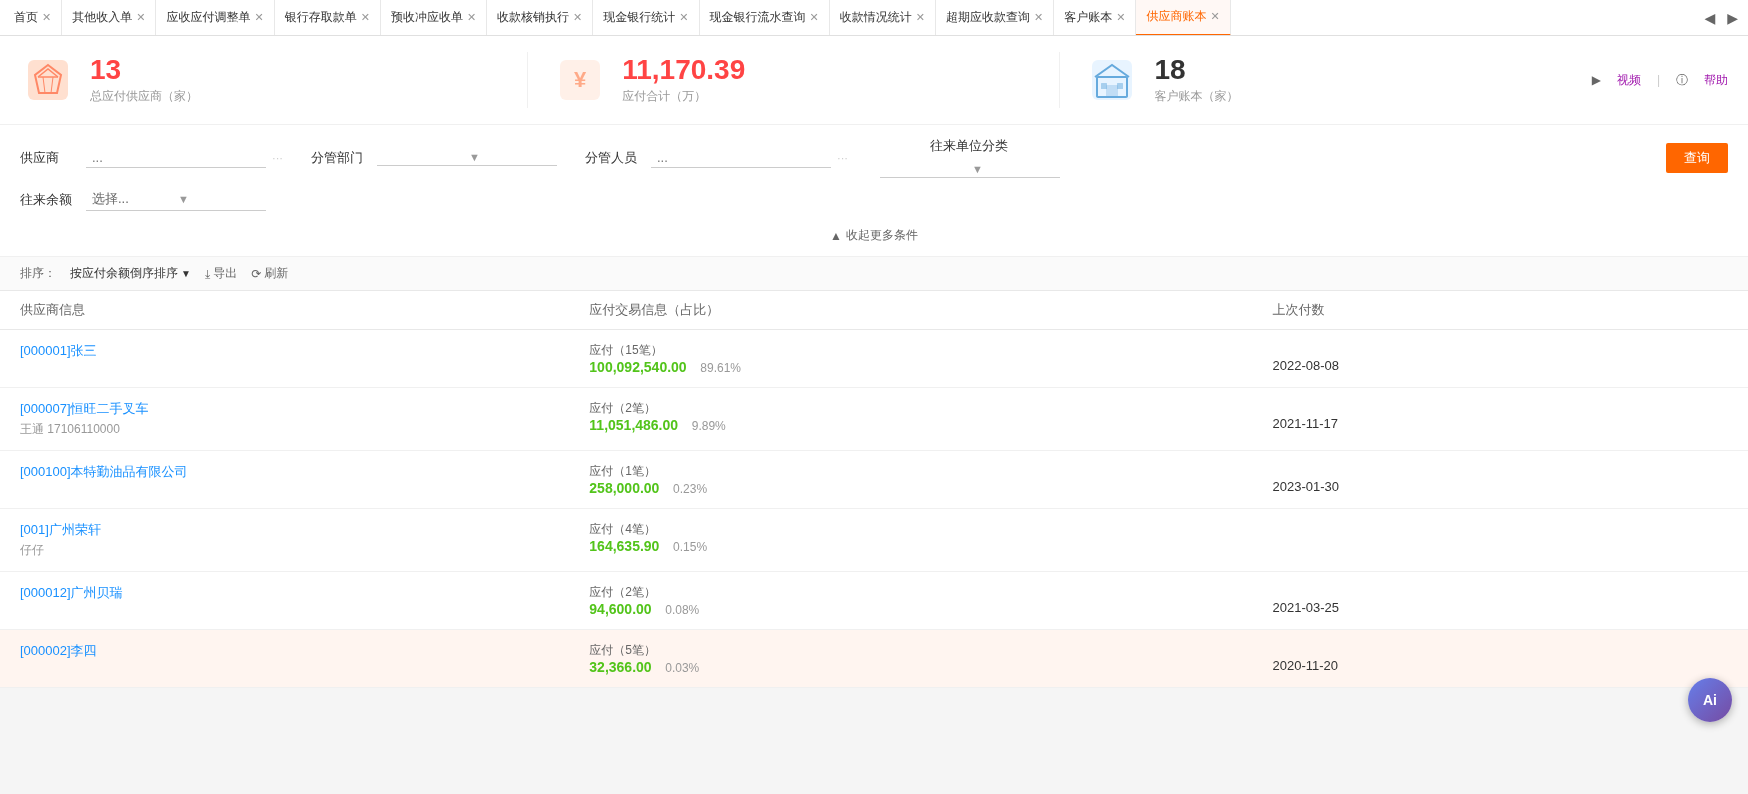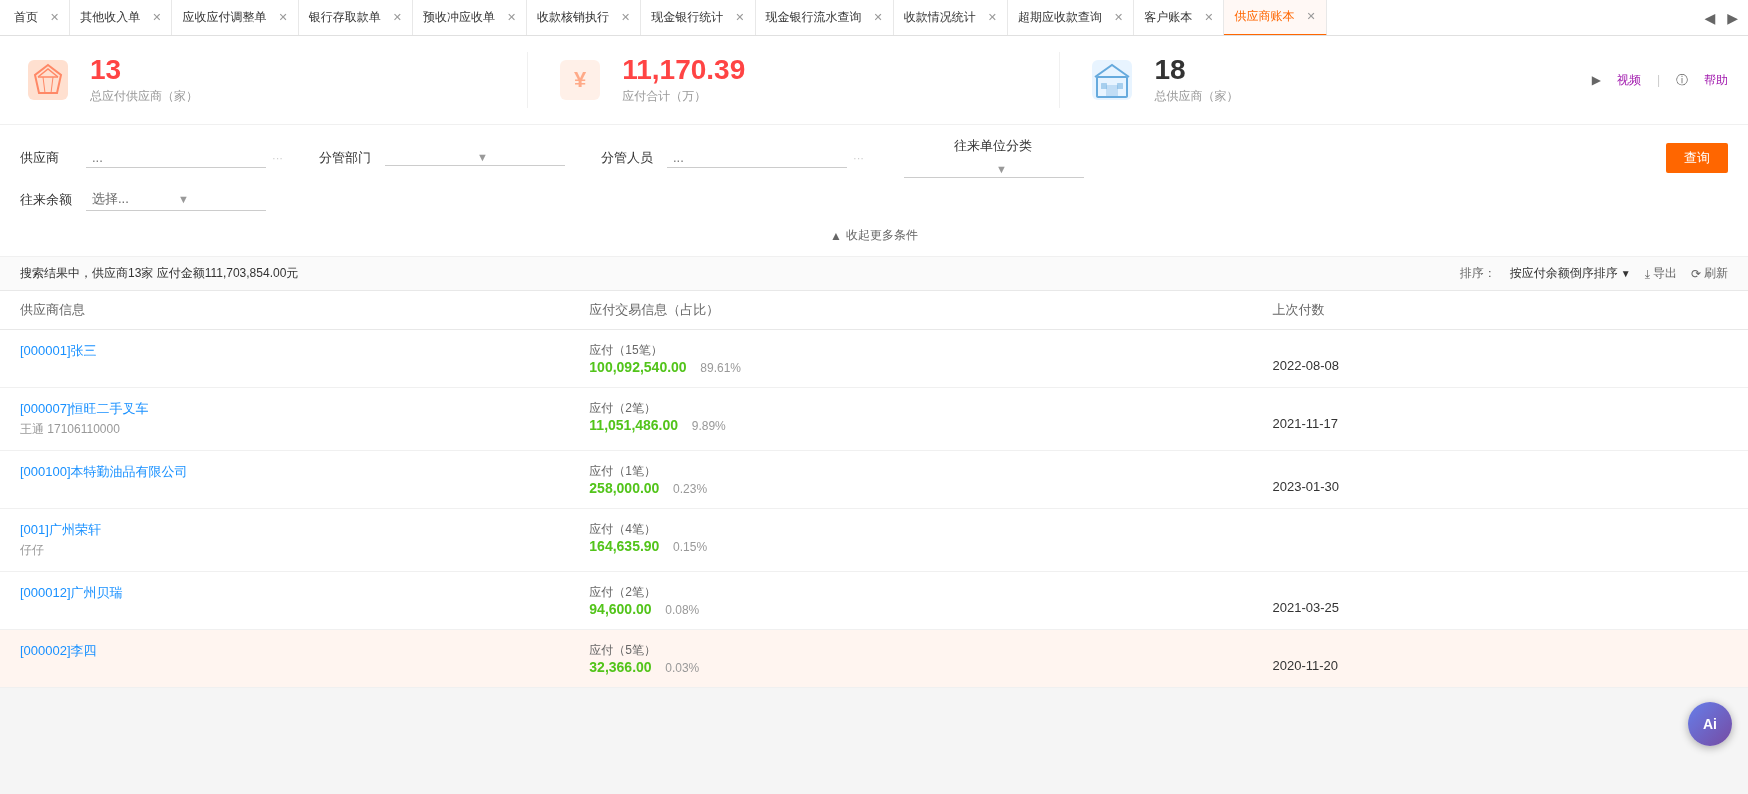--- a/index.html
+++ b/index.html
@@ -18,21 +18,21 @@
     .nav-tab {
       display: flex;
       align-items: center;
       padding: 0 10px;
       height: 36px;
       white-space: nowrap;
       font-size: 12px;
       color: #333;
       cursor: pointer;
       border-right: 1px solid #e8e8e8;
-      gap: 12px;
+      gap: 4px;
     }
     .nav-tab.active {
       color: #ff6600;
       background: #fff8f5;
       border-bottom: 2px solid #ff6600;
     }
     .nav-tab .close-x {
       color: #999;
       font-size: 11px;
       cursor: pointer;
@@ -99,21 +99,21 @@
     
     .filter-area {
       background: #fff;
       padding: 12px 20px 4px 20px;
       border-bottom: 1px solid #f0f0f0;
     }
     .filter-row {
       display: flex;
       align-items: center;
       margin-bottom: 10px;
-      gap: 16px;
+      gap: 8px;
     }
     .filter-field {
       display: flex;
       align-items: center;
       margin-right: 20px;
       gap: 6px;
     }
     .filter-label {
       font-size: 13px;
       color: #333;
@@ -252,21 +252,21 @@
       color: #999;
       margin-left: 10px;
     }
 
     .last-pay-date { font-size: 13px; color: #333; padding-top: 16px; }
 
     
     .ai-float {
       position: fixed;
       right: 16px;
-      bottom: 48px;
+      bottom: 72px;
       background: linear-gradient(135deg, #667eea 0%, #764ba2 100%);
       border-radius: 50%;
       width: 44px;
       height: 44px;
       display: flex;
       align-items: center;
       justify-content: center;
       color: #fff;
       font-size: 14px;
       font-weight: bold;
@@ -372,21 +372,21 @@
         <path d="M8 22 L25 10 L42 22" fill="none" stroke="#66aadd" stroke-width="2"></path>
         <rect x="19" y="30" width="12" height="12" rx="1" fill="#66aadd" opacity="0.3"></rect>
         <line x1="10" y1="22" x2="10" y2="42" stroke="#66aadd" stroke-width="1"></line>
         <line x1="40" y1="22" x2="40" y2="42" stroke="#66aadd" stroke-width="1"></line>
         <rect x="14" y="28" width="6" height="6" rx="0.5" fill="#66aadd" opacity="0.5"></rect>
         <rect x="30" y="28" width="6" height="6" rx="0.5" fill="#66aadd" opacity="0.5"></rect>
       </svg>
     </div>
     <div class="summary-text">
       <div class="big-num" style="color:#333;">18</div>
-      <div class="sub-label">总供应商（家）</div>
+      <div class="sub-label">客户账本（家）</div>
     </div>
   </div>
 
   <div class="summary-right">
     <span>▶</span>
     <a href="#">视频</a>
     <span class="sep">|</span>
     <span>ⓘ</span>
     <a href="#">帮助</a>
   </div>
@@ -435,21 +435,20 @@
     </div>
   </div>
 
   <div class="collapse-btn">
     <span>▲</span>
     <span>收起更多条件</span>
   </div>
 </div>
 
 <div class="result-bar">
-  <div class="result-info">搜索结果中，供应商13家  应付金额111,703,854.00元</div>
   <div class="sort-area">
     <span>排序：</span>
     <div class="sort-select">
       <span>按应付余额倒序排序</span>
       <span class="chevron">▼</span>
     </div>
     <div class="icon-btn">
       <span>⤓</span>
       <span>导出</span>
     </div>

